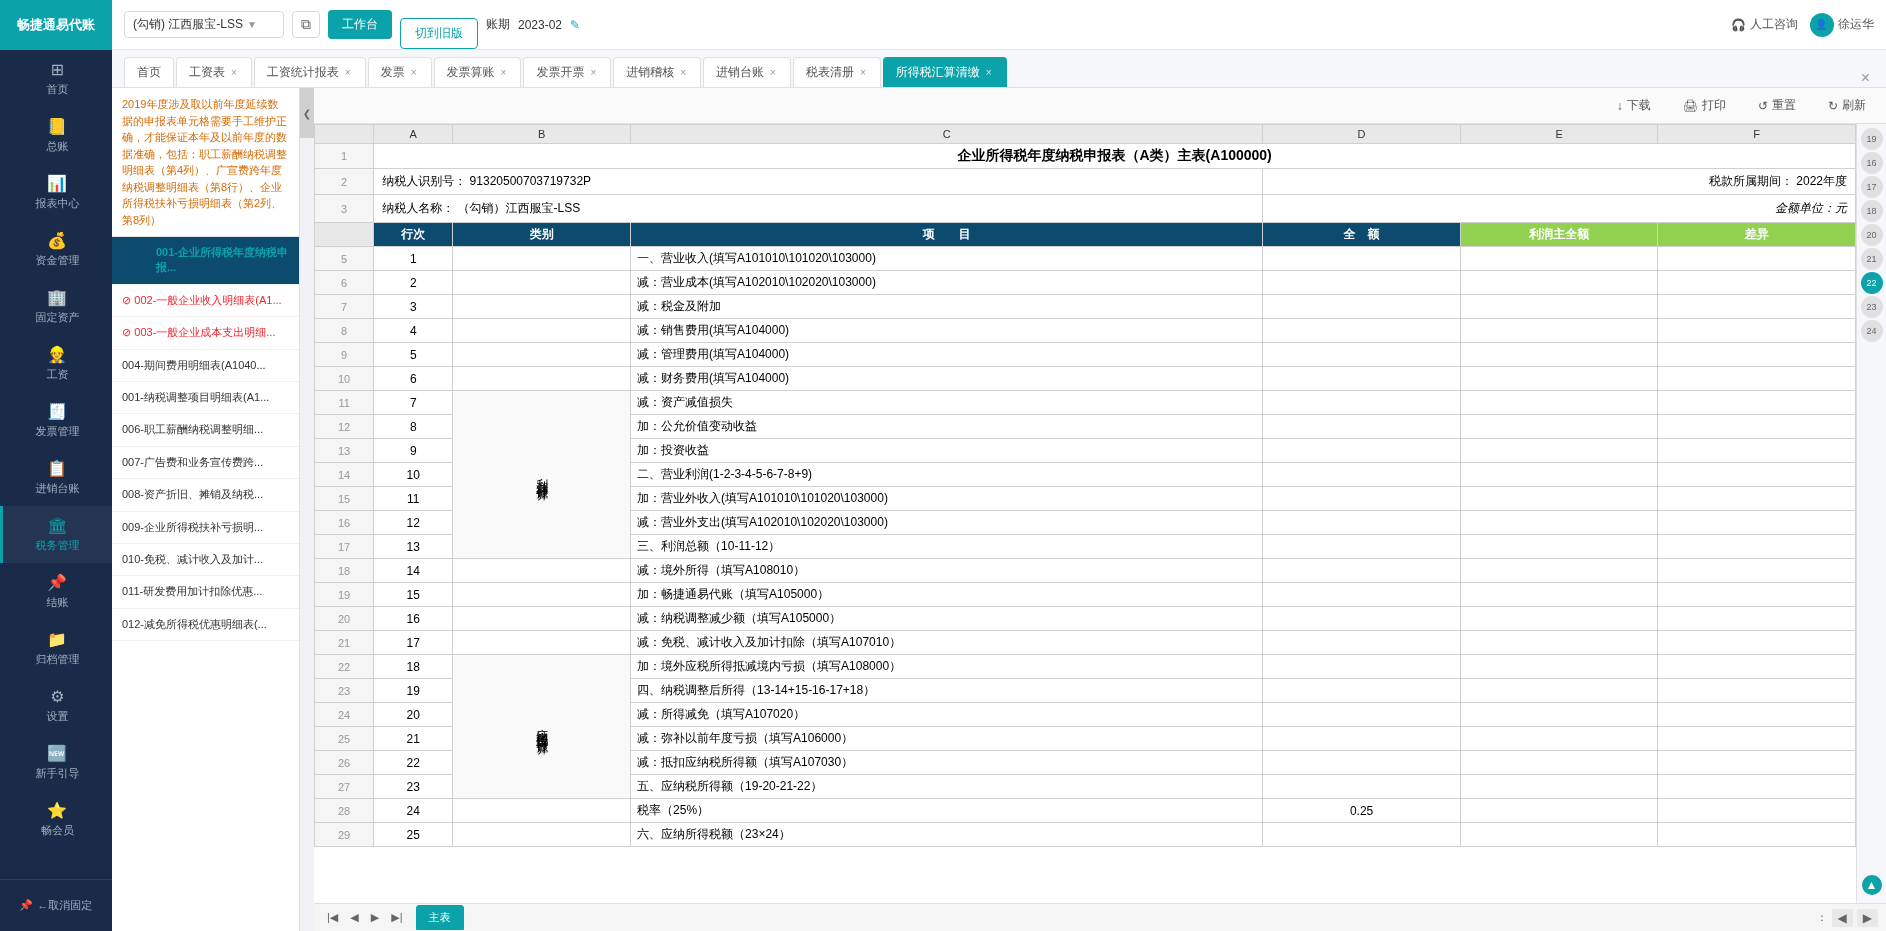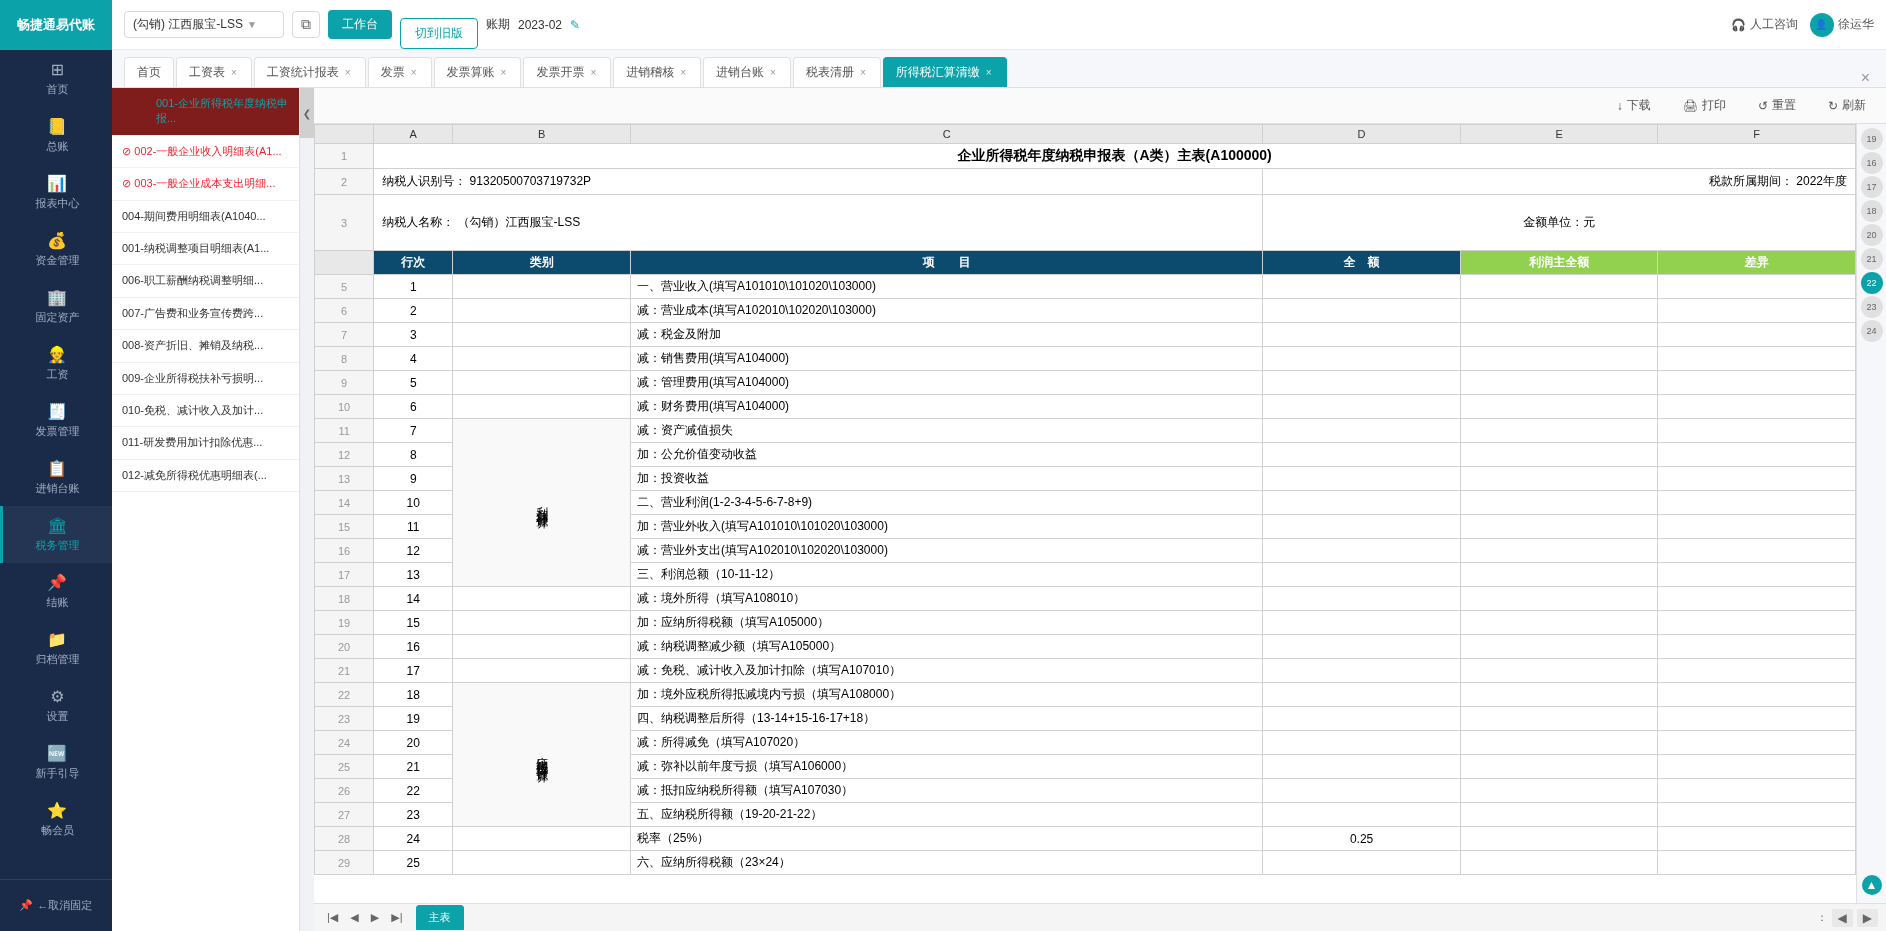--- a/index.html
+++ b/index.html
@@ -209,21 +209,21 @@
       line-height: 1.5;
     }
     .form-list-item {
       padding: 8px 10px;
       font-size: 11px;
       color: #333;
       cursor: pointer;
       border-bottom: 1px solid #f0f0f0;
       line-height: 1.4;
     }
-    .form-list-item.active { background: #7f1d1d; color: #0ba3a9; font-weight: normal; padding-left: 44px; }
+    .form-list-item.active { background: #0c4a6e; color: #0ba3a9; font-weight: bold; padding-left: 44px; }
     .form-list-item.error { color: #f5222d; }
 
     
     .spreadsheet-area {
       flex: 1;
       display: flex;
       flex-direction: column;
       overflow: hidden;
       background: #fff;
     }
@@ -534,20 +534,23 @@
       <span class="tab-close">×</span>
     </div>
     <div style="margin-left:auto;display:flex;align-items:center;padding-right:4px;">
       <span style="cursor:pointer;font-size:16px;color:#999;">×</span>
     </div>
   </div>
 
   <div class="content-area">
 
     <div class="form-list-panel">
+      <div class="warning-banner">
+        <span>2019年度涉及取以前年度延续数据的申报表单元格需要手工维护正确，才能保证本年及以前年度的数据准确，包括：职工薪酬纳税调整明细表（第4列）、广宣费跨年度纳税调整明细表（第8行）、企业所得税扶补亏损明细表（第2列、第8列）</span>
+      </div>
       <div class="form-list-item active">001-企业所得税年度纳税申报...</div>
       <div class="form-list-item error">
         <span style="color:#f5222d;">⊘ </span><span>002-一般企业收入明细表(A1...</span>
       </div>
       <div class="form-list-item error">
         <span style="color:#f5222d;">⊘ </span><span>003-一般企业成本支出明细...</span>
       </div>
       <div class="form-list-item">004-期间费用明细表(A1040...</div>
       <div class="form-list-item">001-纳税调整项目明细表(A1...</div>
       <div class="form-list-item">006-职工薪酬纳税调整明细...</div>
@@ -623,21 +626,21 @@
                   <span>2022年度</span>
                 </td>
               </tr>
 
               <tr>
                 <td class="row-num">3</td>
                 <td colspan="3" style="padding:4px 8px;">
                   <span>纳税人名称：</span>
                   <span>（勾销）江西服宝-LSS</span>
                 </td>
-                <td colspan="3" style="text-align:center;padding:19px 8px;">
+                <td colspan="3" style="text-align:right;padding:5px 8px;font-style:italic;">
                   <span>金额单位：元</span>
                 </td>
               </tr>
 
               <tr>
                 <td class="row-num col-header"></td>
                 <td class="green-header">行次</td>
                 <td class="green-header">类别</td>
                 <td class="green-header">项　　目</td>
                 <td class="green-header">全　额</td>
@@ -762,21 +765,21 @@
                 <td></td>
                 <td>减：境外所得（填写A108010）</td>
                 <td></td>
                 <td></td>
                 <td></td>
               </tr>
               <tr>
                 <td class="row-num">19</td>
                 <td class="text-center">15</td>
                 <td></td>
-                <td>加：应纳所得税额（填写A105000）</td>
+                <td>加：畅捷通易代账（填写A105000）</td>
                 <td></td>
                 <td></td>
                 <td></td>
               </tr>
               <tr>
                 <td class="row-num">20</td>
                 <td class="text-center">16</td>
                 <td></td>
                 <td>减：纳税调整减少额（填写A105000）</td>
                 <td></td>

